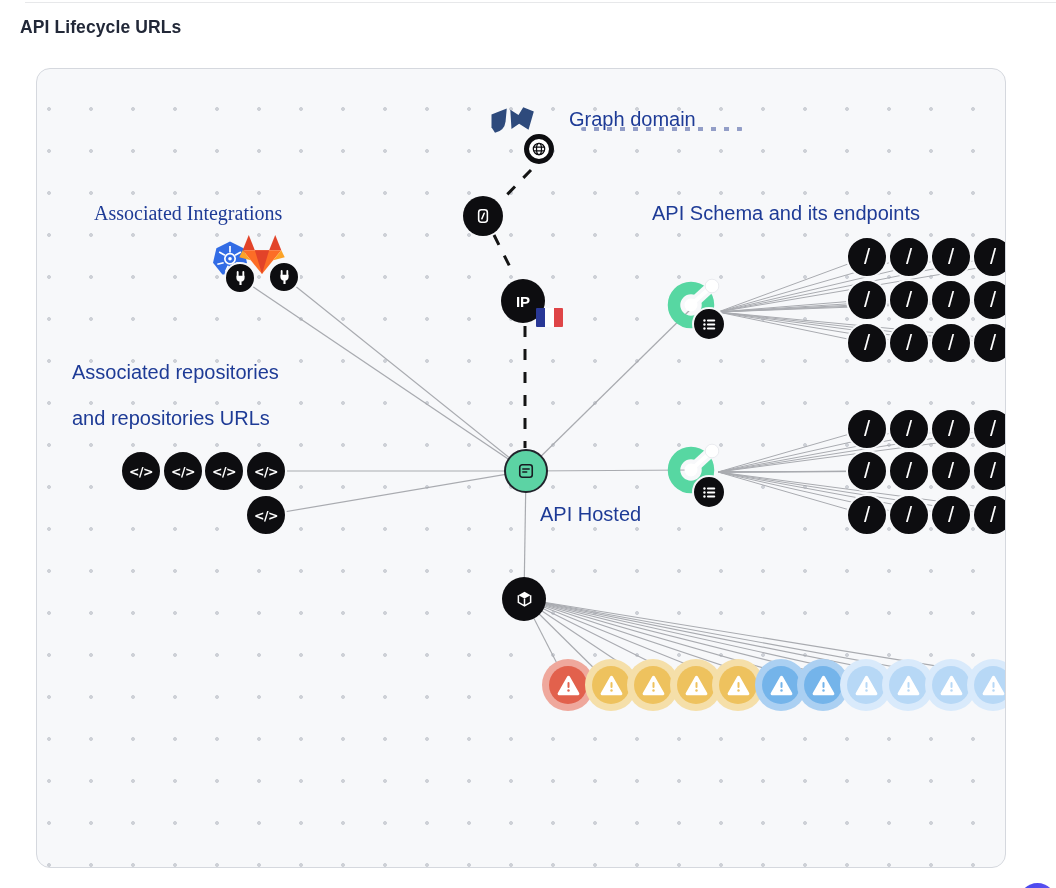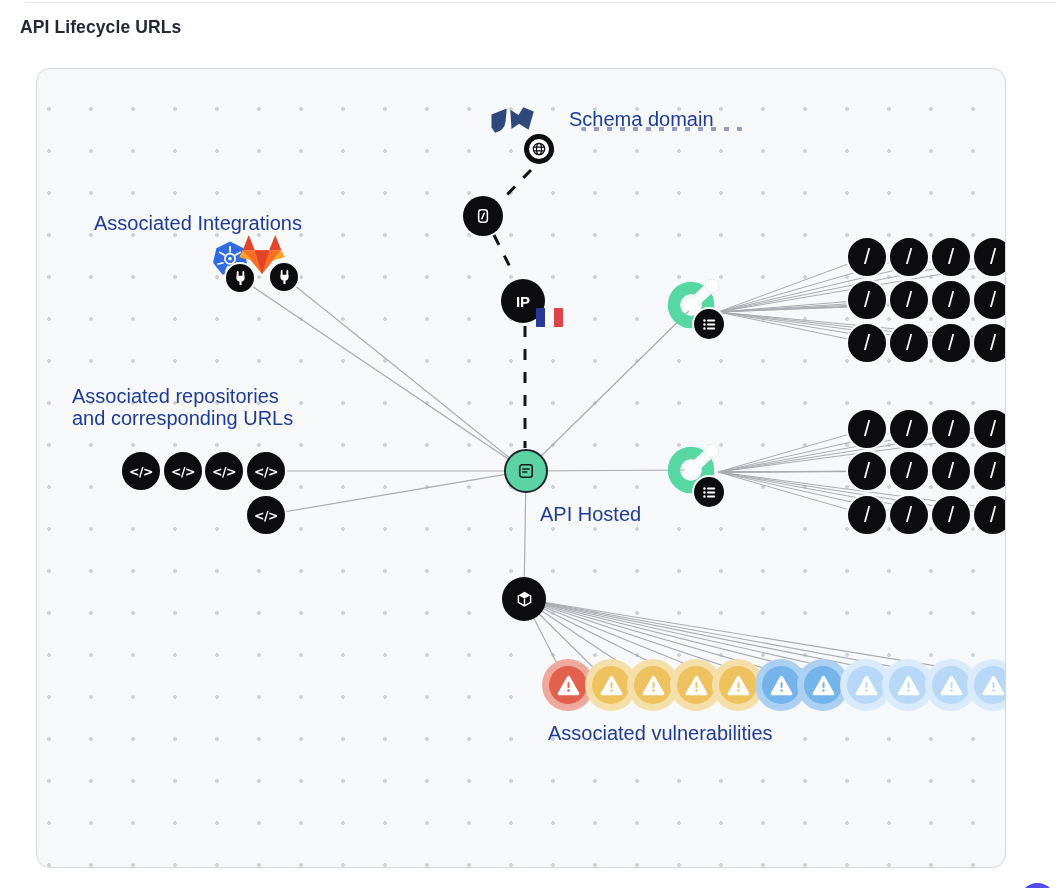--- a/index.html
+++ b/index.html
@@ -72,27 +72,27 @@
       <line x1="487" y1="530" x2="701" y2="616" stroke="#a9abb0" stroke-width="1.15"></line>
       <line x1="487" y1="530" x2="744" y2="616" stroke="#a9abb0" stroke-width="1.15"></line>
       <line x1="487" y1="530" x2="786" y2="616" stroke="#a9abb0" stroke-width="1.15"></line>
       <line x1="487" y1="530" x2="829" y2="616" stroke="#a9abb0" stroke-width="1.15"></line>
       <line x1="487" y1="530" x2="871" y2="616" stroke="#a9abb0" stroke-width="1.15"></line>
       <line x1="487" y1="530" x2="914" y2="616" stroke="#a9abb0" stroke-width="1.15"></line>
       <line x1="487" y1="530" x2="956" y2="616" stroke="#a9abb0" stroke-width="1.15"></line>
       <line x1="487" y1="530" x2="1016" y2="616" stroke="#a9abb0" stroke-width="1.15"></line>
       <path d="M494 101 L462 134 M457 166 L477 206 M488 257 L488 379" fill="none" stroke="#141414" stroke-width="3" stroke-dasharray="11 12"></path>
     </svg>
-  <div class="lbl" style="left:532px;top:39px;">Schema domain</div>
+  <div class="lbl" style="left:532px;top:39px;">Graph domain</div>
   <div class="obscured"></div>
-  <div class="lbl" style="left:57px;top:143px;">Associated Integrations</div>
-  <div class="lbl" style="left:35px;top:316px;">Associated repositories</div>
-  <div class="lbl" style="left:35px;top:338px;">and corresponding URLs</div>
+  <div class="lbl" style="left:57px;top:133px;font-family:Liberation Serif, serif;">Associated Integrations</div>
+  <div class="lbl" style="left:615px;top:133px;">API Schema and its endpoints</div>
+  <div class="lbl" style="left:35px;top:292px;">Associated repositories</div>
+  <div class="lbl" style="left:35px;top:338px;">and repositories URLs</div>
   <div class="lbl" style="left:503px;top:434px;">API Hosted</div>
-  <div class="lbl" style="left:511px;top:653px;">Associated vulnerabilities</div>
 <div class="gnode" style="position:absolute;left:452px;top:36px;width:52px;height:40px;z-index:3"><svg width="52" height="40" viewBox="0 0 44 34">
         <g fill="#2e4a7c">
           <path d="M2 8 L15 3 L14 14 Q13 22 5 23.5 L2 19 Z"></path>
           <path d="M18 4 L25 8.5 L29 2 L38 5.5 L33.5 21 L25.5 16 L19 20.5 Z"></path>
         </g>
       </svg></div>
     <div class="gnode" style="position:absolute;left:487px;top:65px;width:30px;height:30px;border-radius:50%;background:#fff;display:flex;align-items:center;justify-content:center;box-sizing:border-box;border:5px solid #0d0d10;z-index:3">
       <svg width="16" height="16" viewBox="0 0 20 20">
         <g fill="none" stroke="#0d0d10" stroke-width="1.6">
           <circle cx="10" cy="10" r="7.1"></circle>

